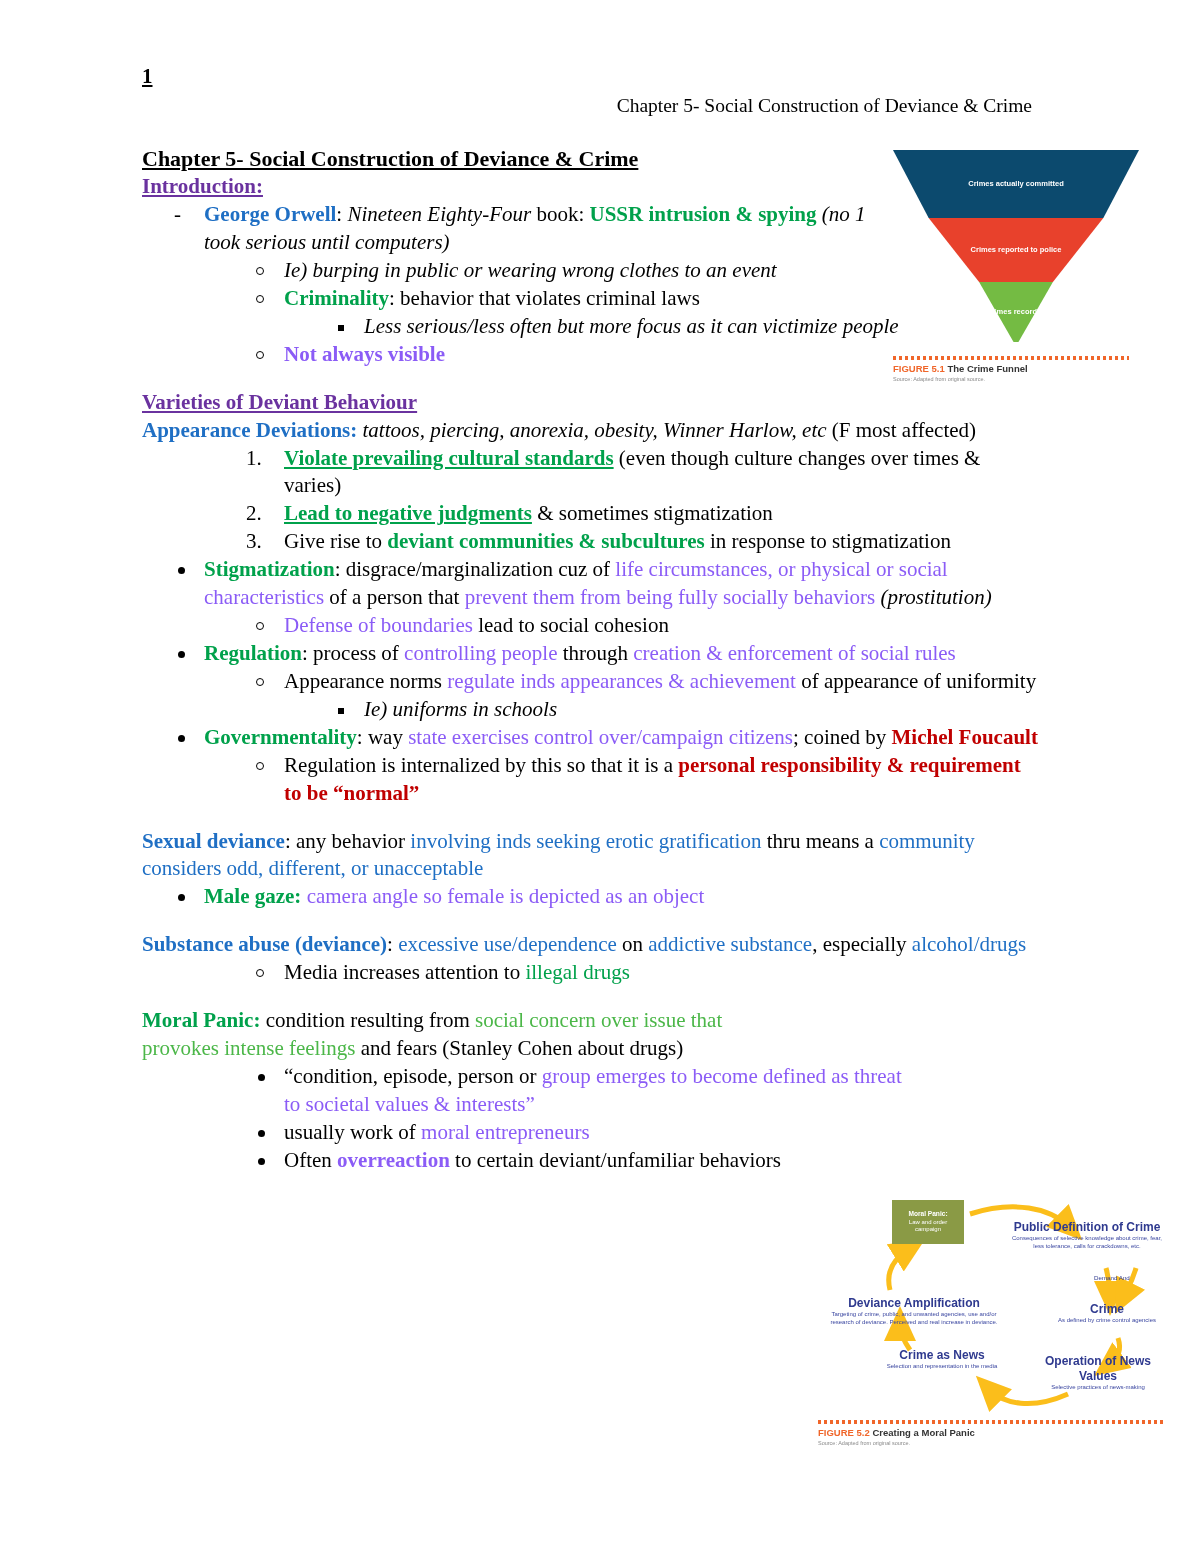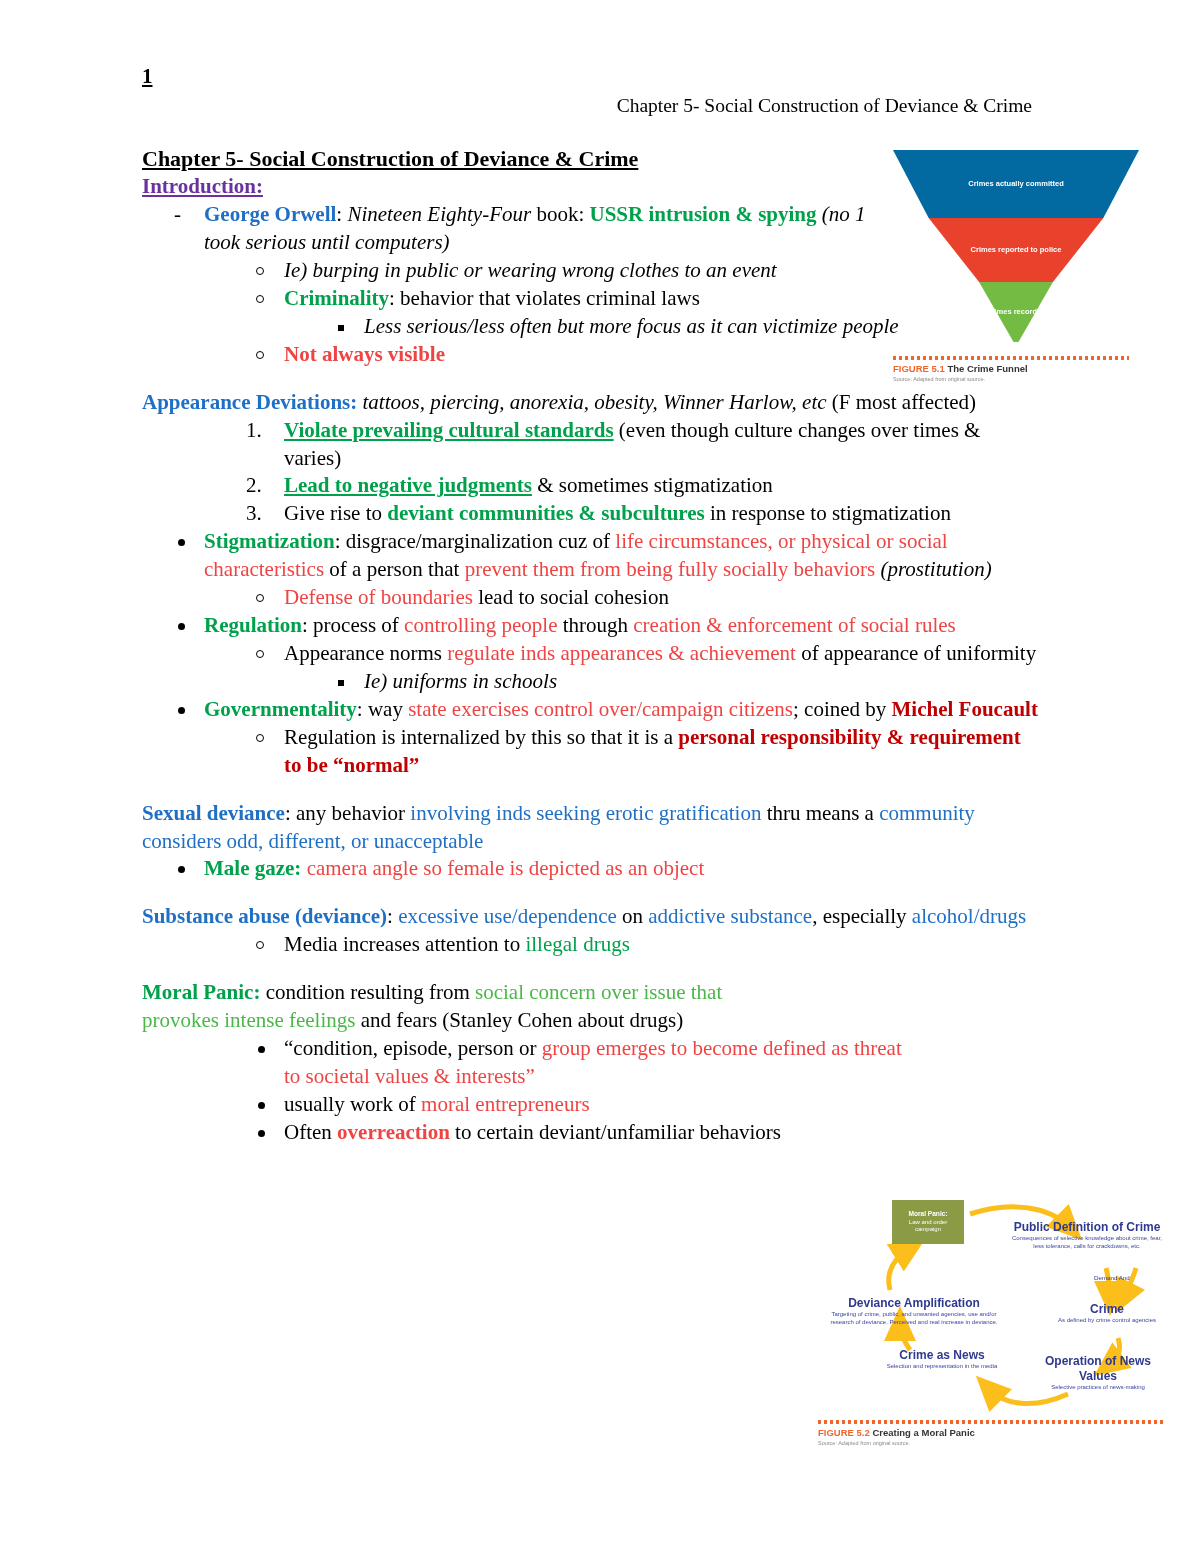--- a/index.html
+++ b/index.html
@@ -56,21 +56,21 @@
   }
   .sec-head {
     font-weight: bold;
     text-decoration: underline;
     margin: 0;
   }
   .purple { color: #6a329f; }
   .blue   { color: #1f6fc4; }
   .green  { color: #00a14b; }
   .lgreen { color: #4cb749; }
-  .red    { color: #ef4444; }
+  .red    { color: #8b5cf6; }
   .dkred  { color: #c00000; text-align: right; }
   .b { font-weight: bold; }
   .i { font-style: italic; }
   .u { text-decoration: underline; }
 
   p.para { margin: 0; }
   .spacer { height: 20px; }
 
   
   ul.lvl { list-style: none; margin: 0; padding: 0; }
@@ -156,21 +156,21 @@
     font-size: 7.5px;
     font-weight: bold;
     text-align: center;
     display: flex;
     align-items: center;
     justify-content: center;
     line-height: 1.35;
   }
   .band1 {
     height: 68px;
-    background: #0369a1;
+    background: #0c4a6e;
     clip-path: polygon(0 0, 100% 0, 85.5% 100%, 14.5% 100%);
   }
   .band2 {
     height: 64px;
     background: #e8412c;
     clip-path: polygon(14.5% 0, 85.5% 0, 65% 100%, 35% 100%);
   }
   .band3 {
     height: 60px;
     background: #74bb43;
@@ -348,20 +348,21 @@
       <li class="circle i">Ie) burping in public or wearing wrong clothes to an event</li>
       <li class="circle">
         <span class="b green">Criminality</span><span>: behavior that violates criminal laws</span>
       </li>
       <li class="square i" style="width:590px;">Less serious/less often but more focus as it can victimize people</li>
       <li class="circle b red">Not always visible</li>
     </ul>
 
     <div class="spacer"></div>
 
+    <p class="para sec-head purple">Varieties of Deviant Behaviour</p>
 
     <p class="para">
       <span class="b blue">Appearance Deviations:</span><span class="i"> tattoos, piercing, anorexia, obesity, Winner Harlow, etc</span><span> (F most affected)</span>
     </p>
 
     <ul class="lvl">
       <li class="num">
         <span class="marker">1.</span><span class="b green u">Violate prevailing cultural standards</span><span> (even though culture changes over times &amp; varies)</span>
       </li>
       <li class="num">

